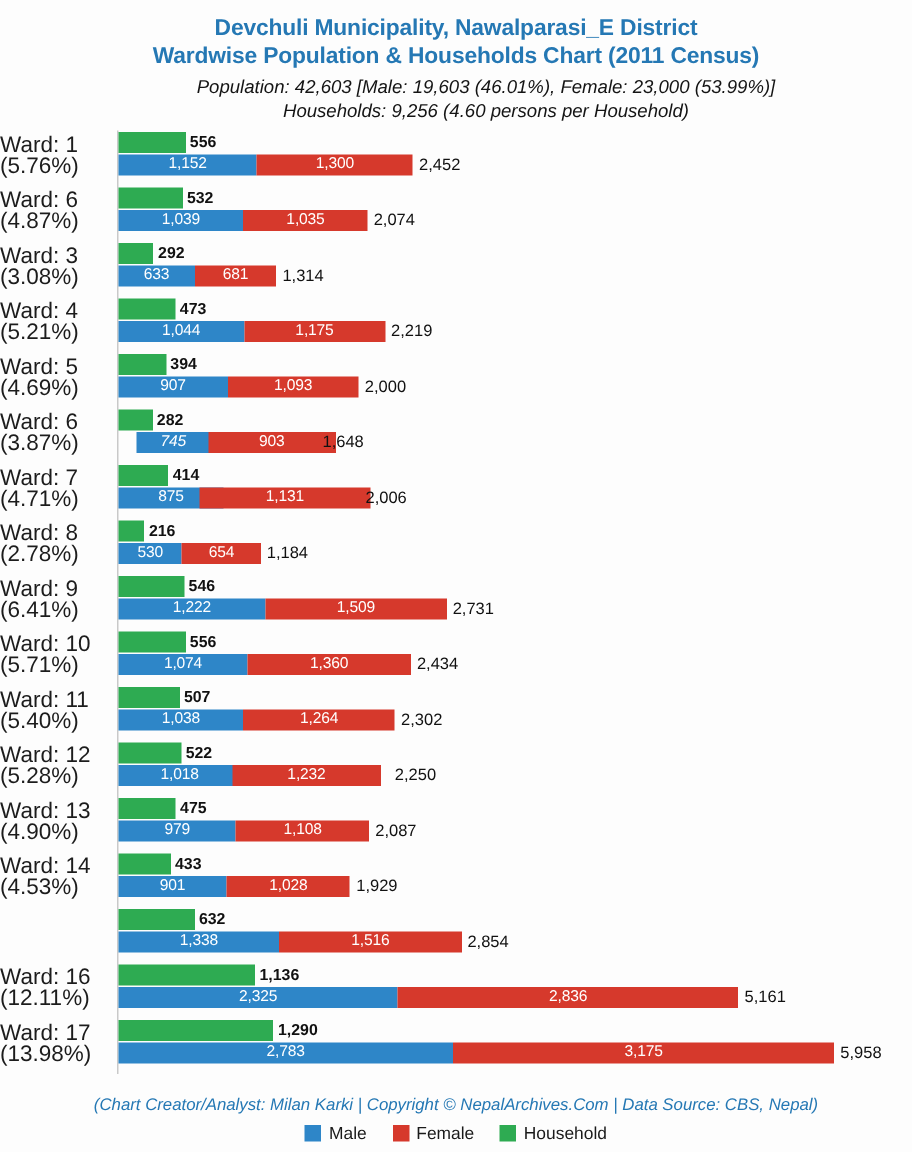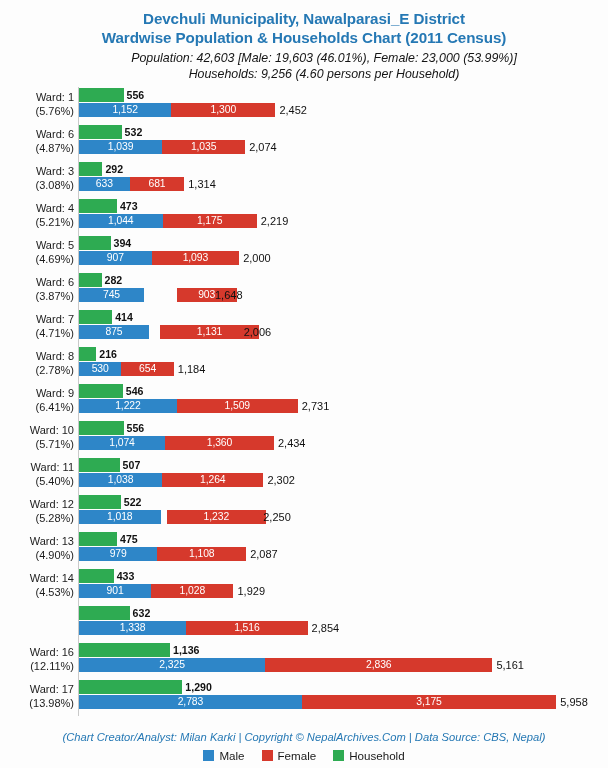--- a/index.html
+++ b/index.html
@@ -66,22 +66,21 @@
   }
   .ward-row {
     position: relative;
     height: 37px;
   }
   .ward-label {
     position: absolute;
     left: 0;
     top: 3px;
     width: 74px;
-    text-align: right;
-    font-size: 11px;
+    font-size: 15px;
     line-height: 14px;
     color: #1c1c1c;
     white-space: nowrap;
   }
   .ward-label .pct { display: block; }
 
   .bar-stack {
     position: absolute;
     left: 79px;
     top: 1px;
@@ -271,42 +270,42 @@
           </div>
         </div>
         <div class="ward-row">
           <div class="ward-label"><span>Ward: 6</span><span class="pct">(3.87%)</span></div>
           <div class="bar-stack">
             <div class="bar households">
               <div class="seg seg-hh" style="left: 0px; width: 22.5882px;"></div>
               <div class="outer-val" style="left: 22.5882px;">282</div>
             </div>
             <div class="bar population">
-              <div class="seg seg-male" style="left: 0px; width: 65px;">
+              <div class="seg seg-male" style="left: 12px; width: 49px; font-style: italic;">
                 <span class="seg-val">745</span>
               </div>
-              <div class="seg seg-female" style="left: 59.6745px; width: 60px; margin-left: 38px;">
+              <div class="seg seg-female" style="left: 59.6745px; width: 85px;">
                 <span class="seg-val">903</span>
               </div>
               <div class="outer-val total" style="left: 132.005px;">1,648</div>
             </div>
           </div>
         </div>
         <div class="ward-row">
           <div class="ward-label"><span>Ward: 7</span><span class="pct">(4.71%)</span></div>
           <div class="bar-stack">
             <div class="bar households">
               <div class="seg seg-hh" style="left: 0px; width: 33.1614px;"></div>
               <div class="outer-val" style="left: 33.1614px;">414</div>
             </div>
             <div class="bar population">
               <div class="seg seg-male" style="left: 0px; width: 70.0875px;">
                 <span class="seg-val">875</span>
               </div>
-              <div class="seg seg-female" style="left: 81px; width: 99px;">
+              <div class="seg seg-female" style="left: 54px; width: 114px;">
                 <span class="seg-val">1,131</span>
               </div>
               <div class="outer-val total" style="left: 160.681px;">2,006</div>
             </div>
           </div>
         </div>
         <div class="ward-row">
           <div class="ward-label"><span>Ward: 8</span><span class="pct">(2.78%)</span></div>
           <div class="bar-stack">
             <div class="bar households">
@@ -382,21 +381,21 @@
           <div class="ward-label"><span>Ward: 12</span><span class="pct">(5.28%)</span></div>
           <div class="bar-stack">
             <div class="bar households">
               <div class="seg seg-hh" style="left: 0px; width: 41.8122px;"></div>
               <div class="outer-val" style="left: 41.8122px;">522</div>
             </div>
             <div class="bar population">
               <div class="seg seg-male" style="left: 0px; width: 81.5418px;">
                 <span class="seg-val">1,018</span>
               </div>
-              <div class="seg seg-female" style="left: 88px; width: 98.6832px;">
+              <div class="seg seg-female" style="left: 76px; width: 98.6832px;">
                 <span class="seg-val">1,232</span>
               </div>
               <div class="outer-val total" style="left: 180.225px;">2,250</div>
             </div>
           </div>
         </div>
         <div class="ward-row">
           <div class="ward-label"><span>Ward: 13</span><span class="pct">(4.90%)</span></div>
           <div class="bar-stack">
             <div class="bar households">

